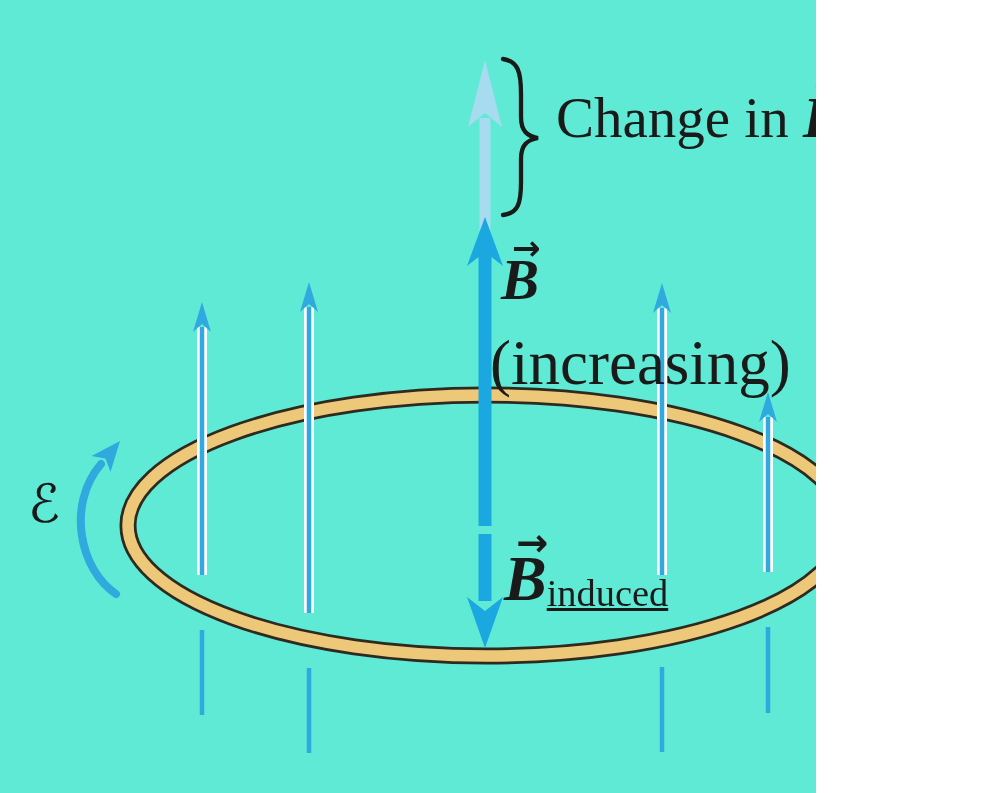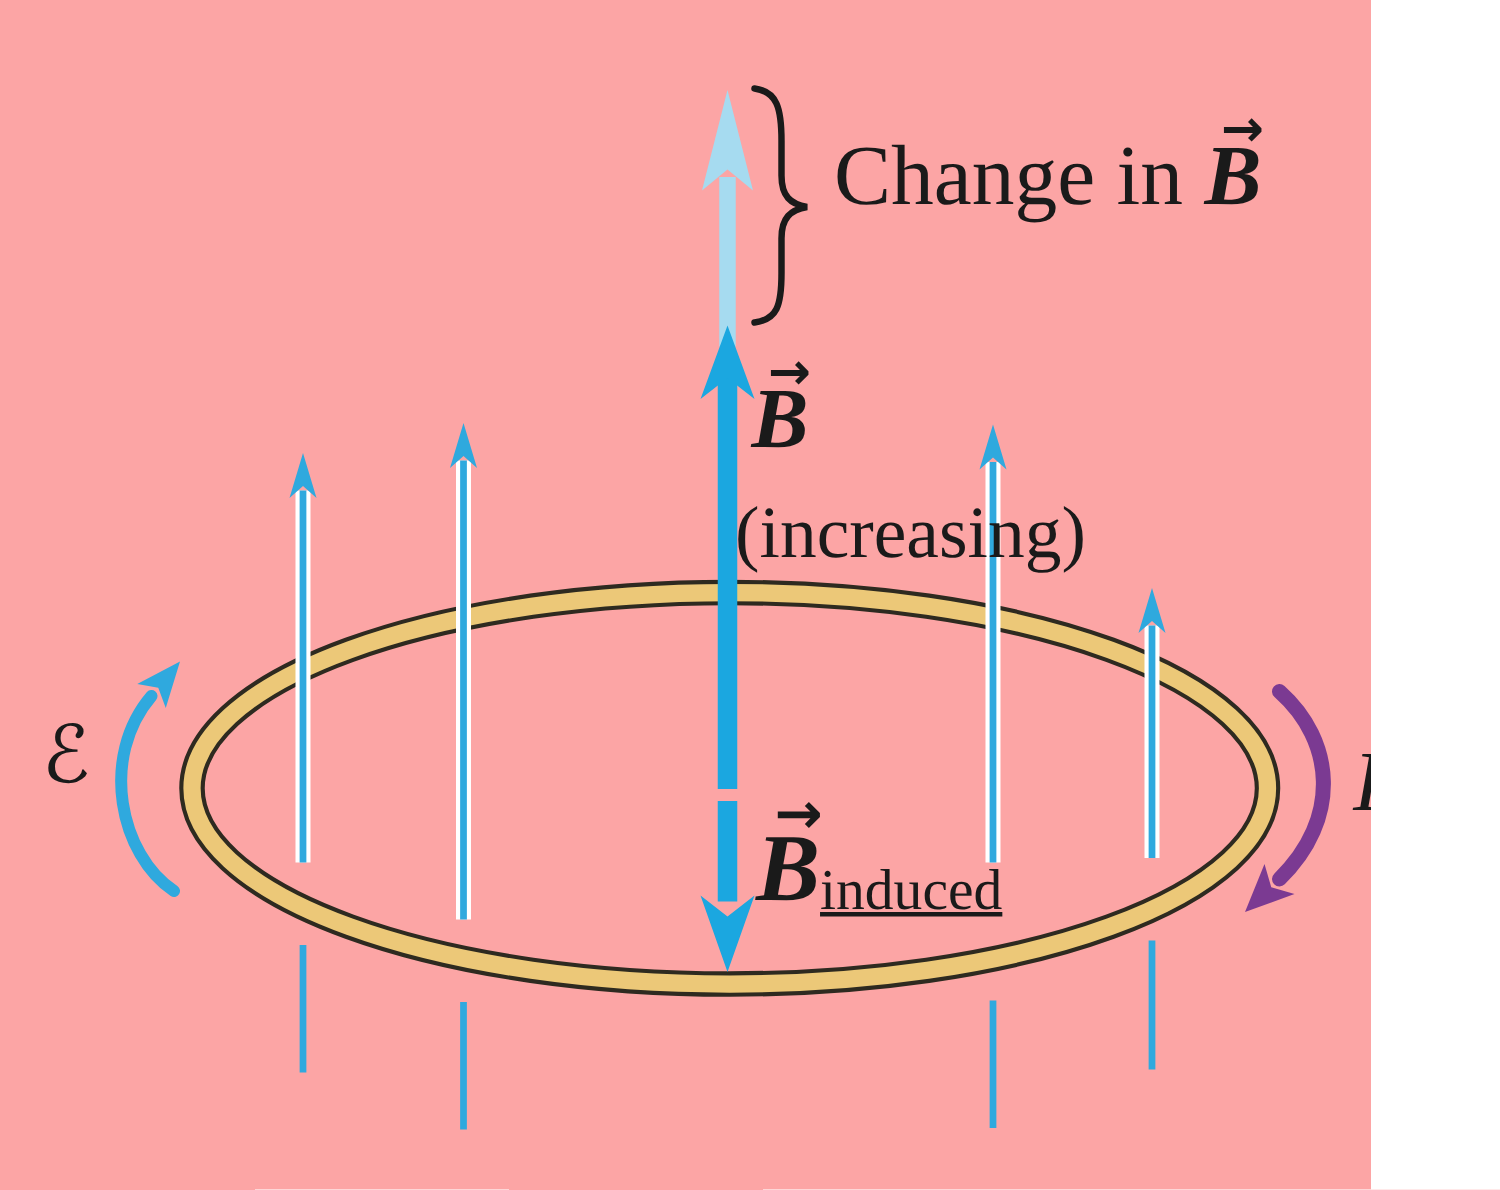--- a/index.html
+++ b/index.html
@@ -1,40 +1,40 @@
 <!DOCTYPE html>
 <html><head>
 <meta charset="utf-8">
 <style>
   html,body{margin:0;padding:0;background:#ffffff;}
   .canvas{
     position:relative;
-    width:914px;height:793px;
-    background:#fca5a5;
+    width:816px;height:793px;
+    background:#5eead4;
     overflow:hidden;
     font-family:"Liberation Serif","DejaVu Serif",serif;
   }
   .canvas svg{position:absolute;left:0;top:0;}
   .label{
     position:absolute;
     color:#1a1a1a;
     line-height:1.12;
     white-space:nowrap;
     font-family:"Liberation Serif","DejaVu Serif",serif;
   }
   .vec{position:relative;display:inline-block;font-weight:700;font-style:italic;}
   .vec .acc{
     position:absolute;left:50%;top:-0.5em;transform:translateX(-28%);
     font-size:0.6em;font-style:normal;font-weight:700;
     font-family:"DejaVu Sans",sans-serif;line-height:1;
   }
   .sub{font-size:0.6em;position:relative;top:0.16em;font-style:normal;text-decoration:underline;}
   #change-label{left:556px;top:86px;font-size:57px;}
   #b-label{left:501px;top:248px;font-size:57px;}
-  #increasing-label{left:490px;top:328px;font-size:49px;}
+  #increasing-label{left:490px;top:328px;font-size:63px;}
   #induced-label{left:504px;top:543px;font-size:64px;}
   #emf-label{left:28px;top:474px;font-size:53px;font-style:italic;
              font-family:"DejaVu Sans","DejaVu Serif",sans-serif;}
   #current-label{left:902px;top:490px;font-size:57px;font-style:italic;}
 </style>
 </head>
 <body>
 
 <div class="canvas">
 

